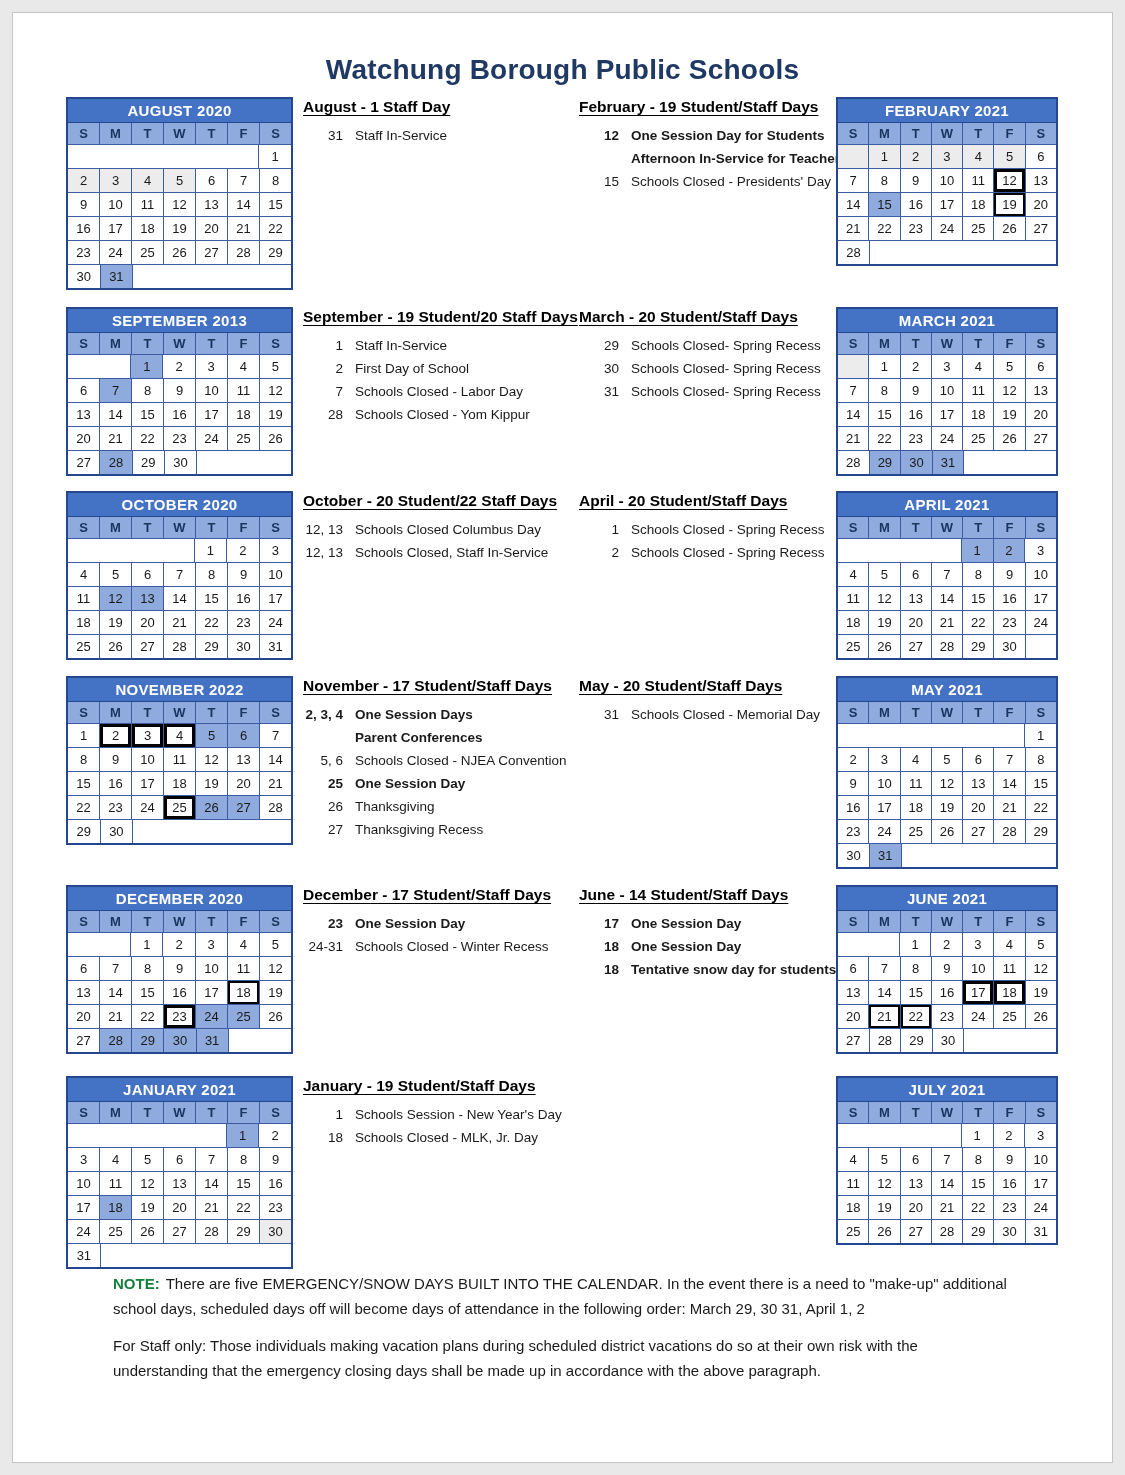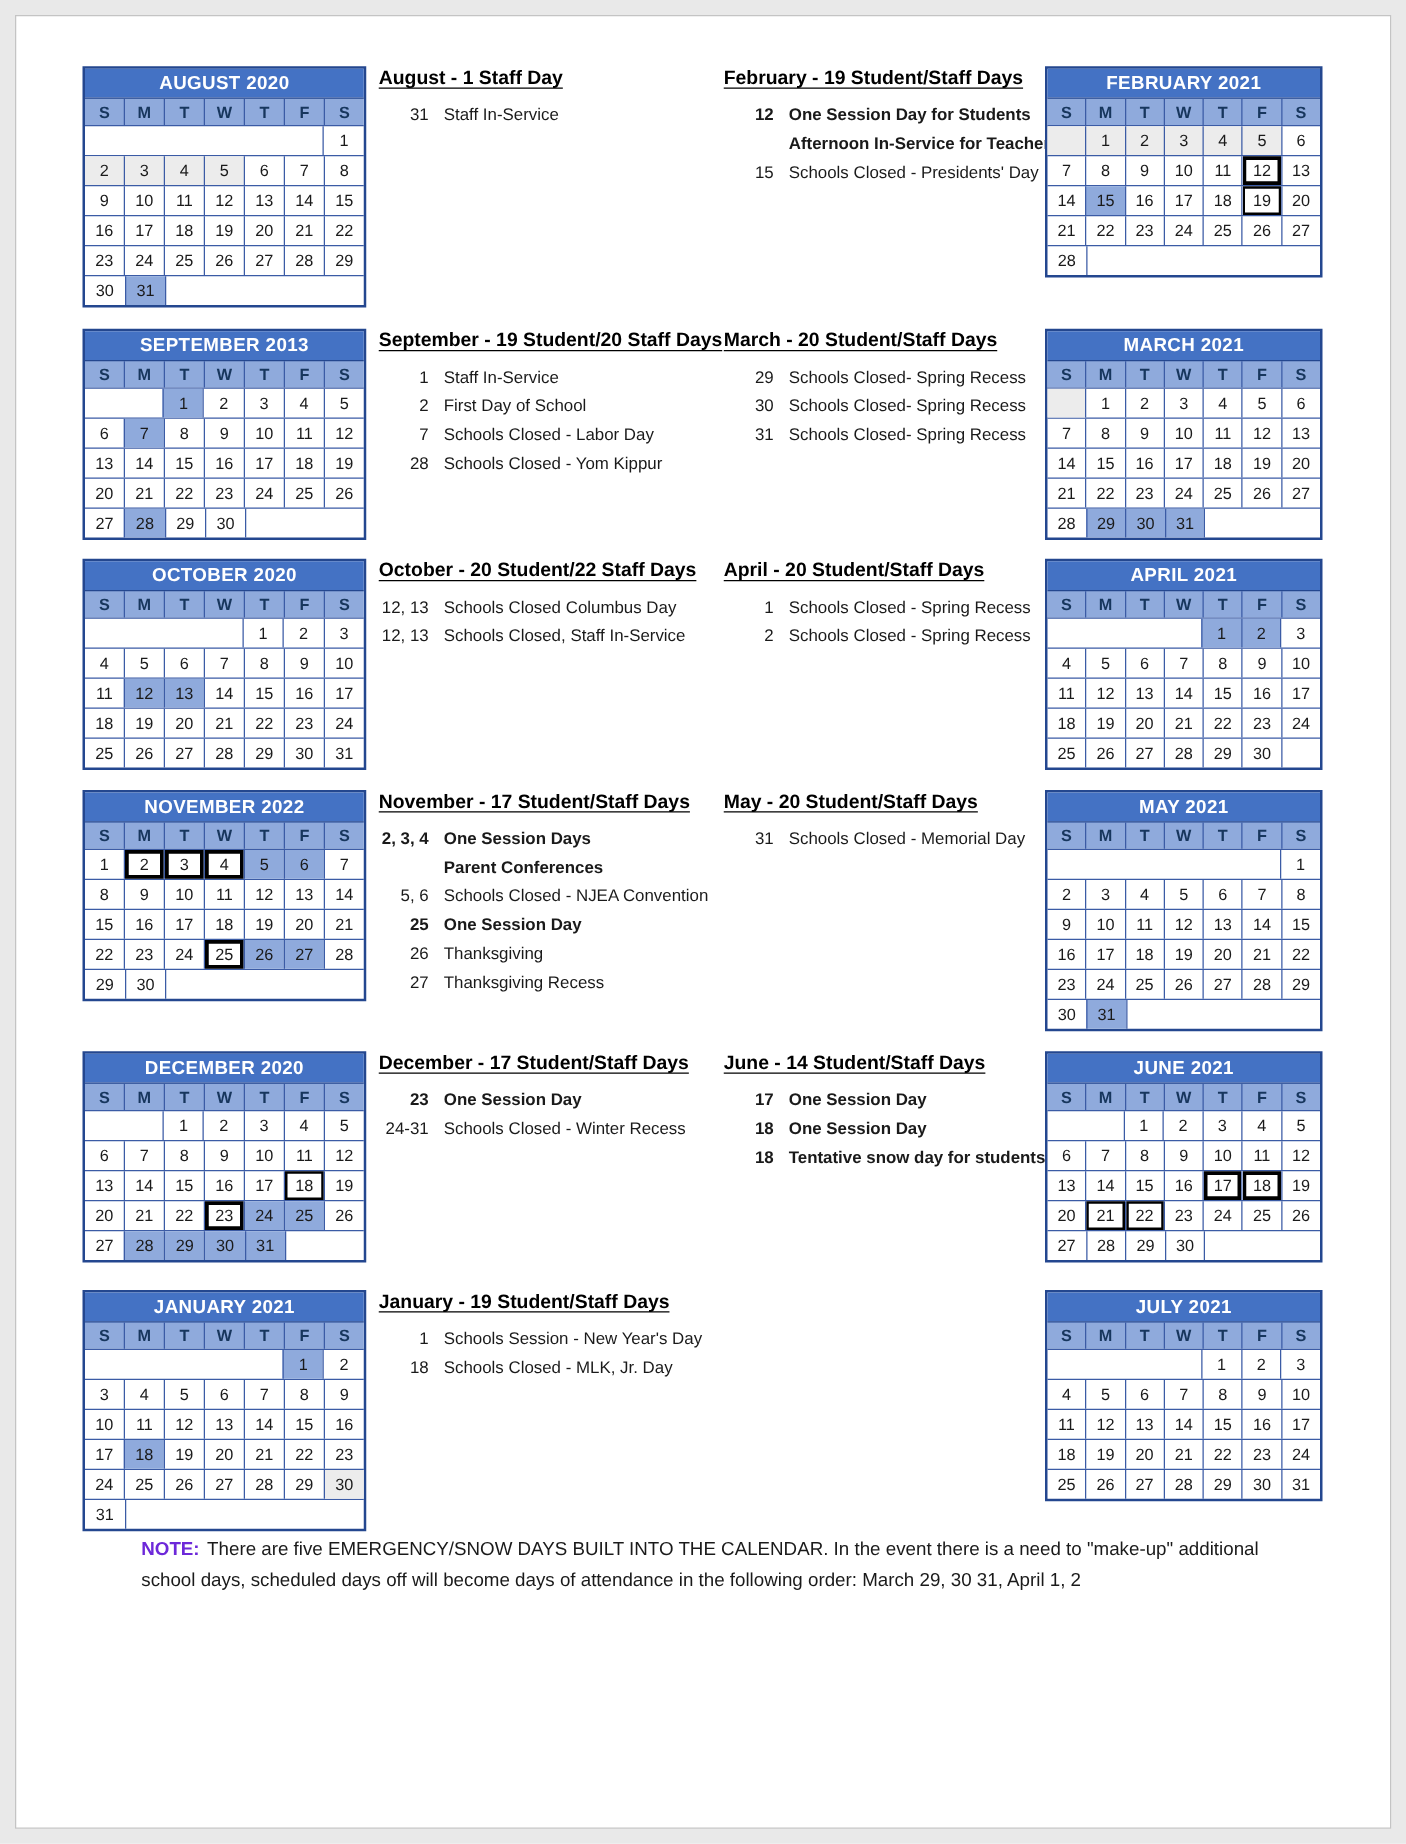--- a/index.html
+++ b/index.html
@@ -44,30 +44,31 @@
   .first-item-offset .list-item:first-child { margin-top:23px; }
 
   
   .footer { margin-left:45px; margin-top:4px; }
   .total-line { font-size:15px; font-weight:700; color:#000; white-space:nowrap; }
   .total-line .seg { margin-right:0; }
   .total-line .rev { margin-left:18px; }
   .total-line .board { margin-left:45px; }
   .note-para { margin-left:55px; margin-top:9px; max-width:905px;
                font-size:15px; line-height:25px; color:#1a1a1a; }
-  .note-label { color:#6d28d9; font-weight:700; margin-right:6px; }
+  .note-label { color:#15803d; font-weight:700; margin-right:6px; }
   .staff-para { margin-left:55px; margin-top:12px; max-width:900px;
                 font-size:15px; line-height:25px; color:#1a1a1a; }
 </style>
 </head>
 <body>
 
 <div class="page">
 
   <div class="titles">
+    <h1>Watchung Borough Public Schools</h1>
   </div>
 
   <div class="grid">
 
     <div class="cal">
         <div class="cal-header">AUGUST 2020</div>
         <div class="cal-dow">
           <div class="cal-dow-cell">S</div>
           <div class="cal-dow-cell">M</div>
           <div class="cal-dow-cell">T</div>
@@ -875,15 +876,16 @@
           <div class="cal-cell" style="flex: 1 1 0%;">30</div>
           <div class="cal-cell" style="flex: 1 1 0%;">31</div>
         </div>
       </div>
   </div>
 
   <div class="footer">
     <div class="note-para">
       <span class="note-label">NOTE:</span><span>There are five EMERGENCY/SNOW DAYS BUILT INTO THE CALENDAR.  In the event there is a need to "make-up" additional school days, scheduled days off will become days of attendance in the following order: March 29, 30 31, April 1, 2</span>
     </div>
+    <div class="staff-para">For Staff only: Those individuals making vacation plans during scheduled district vacations do so at their own risk with the understanding that the emergency closing days shall be made up in accordance with the above paragraph.</div>
   </div>
 
 </div>
 
 </body></html>

